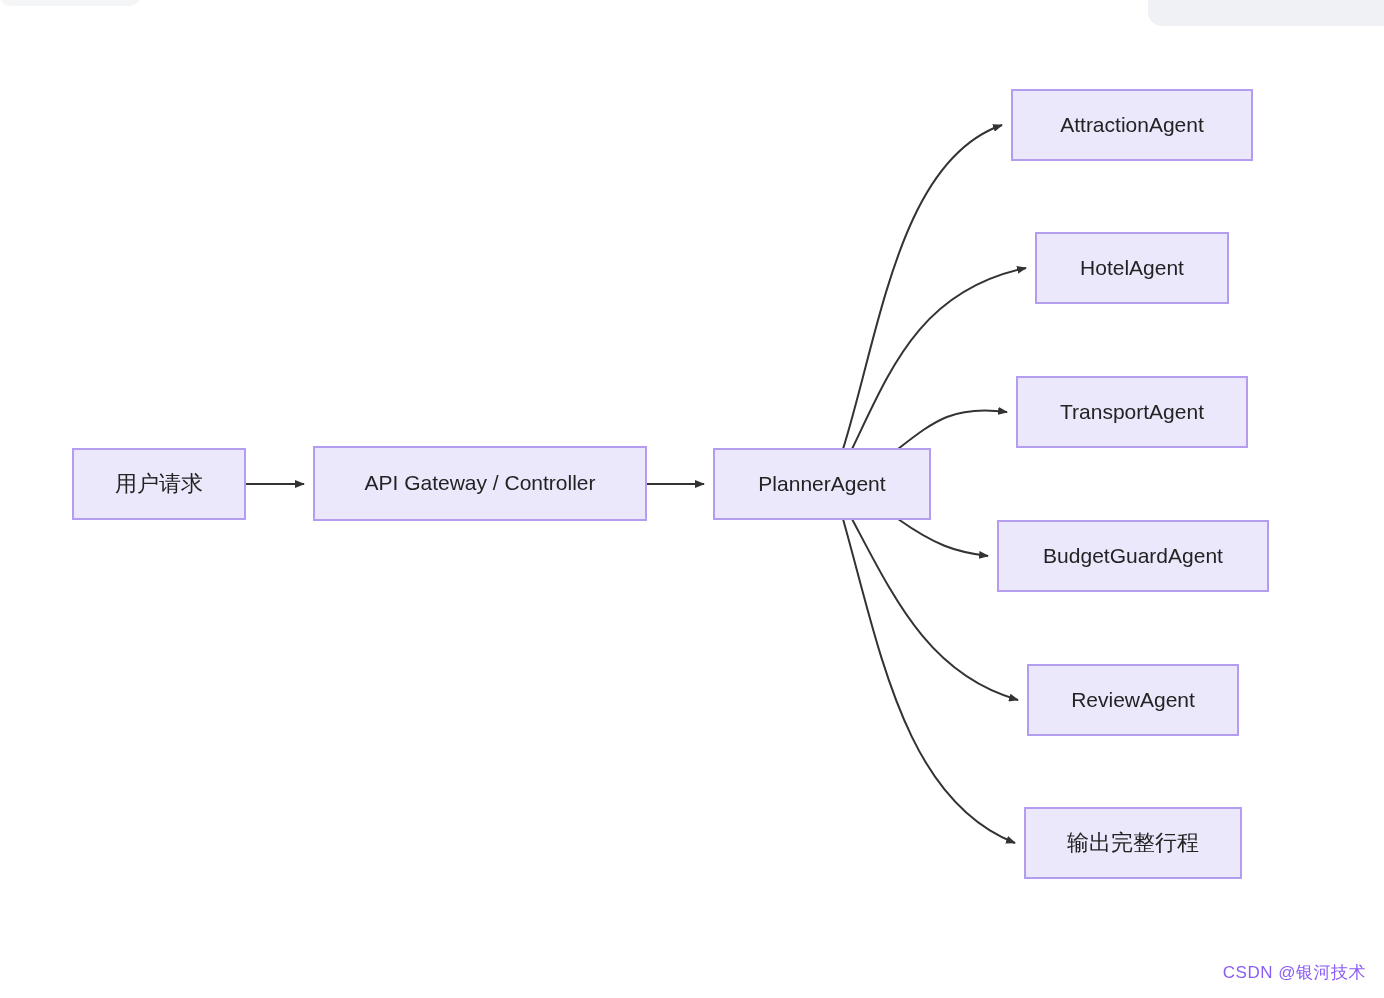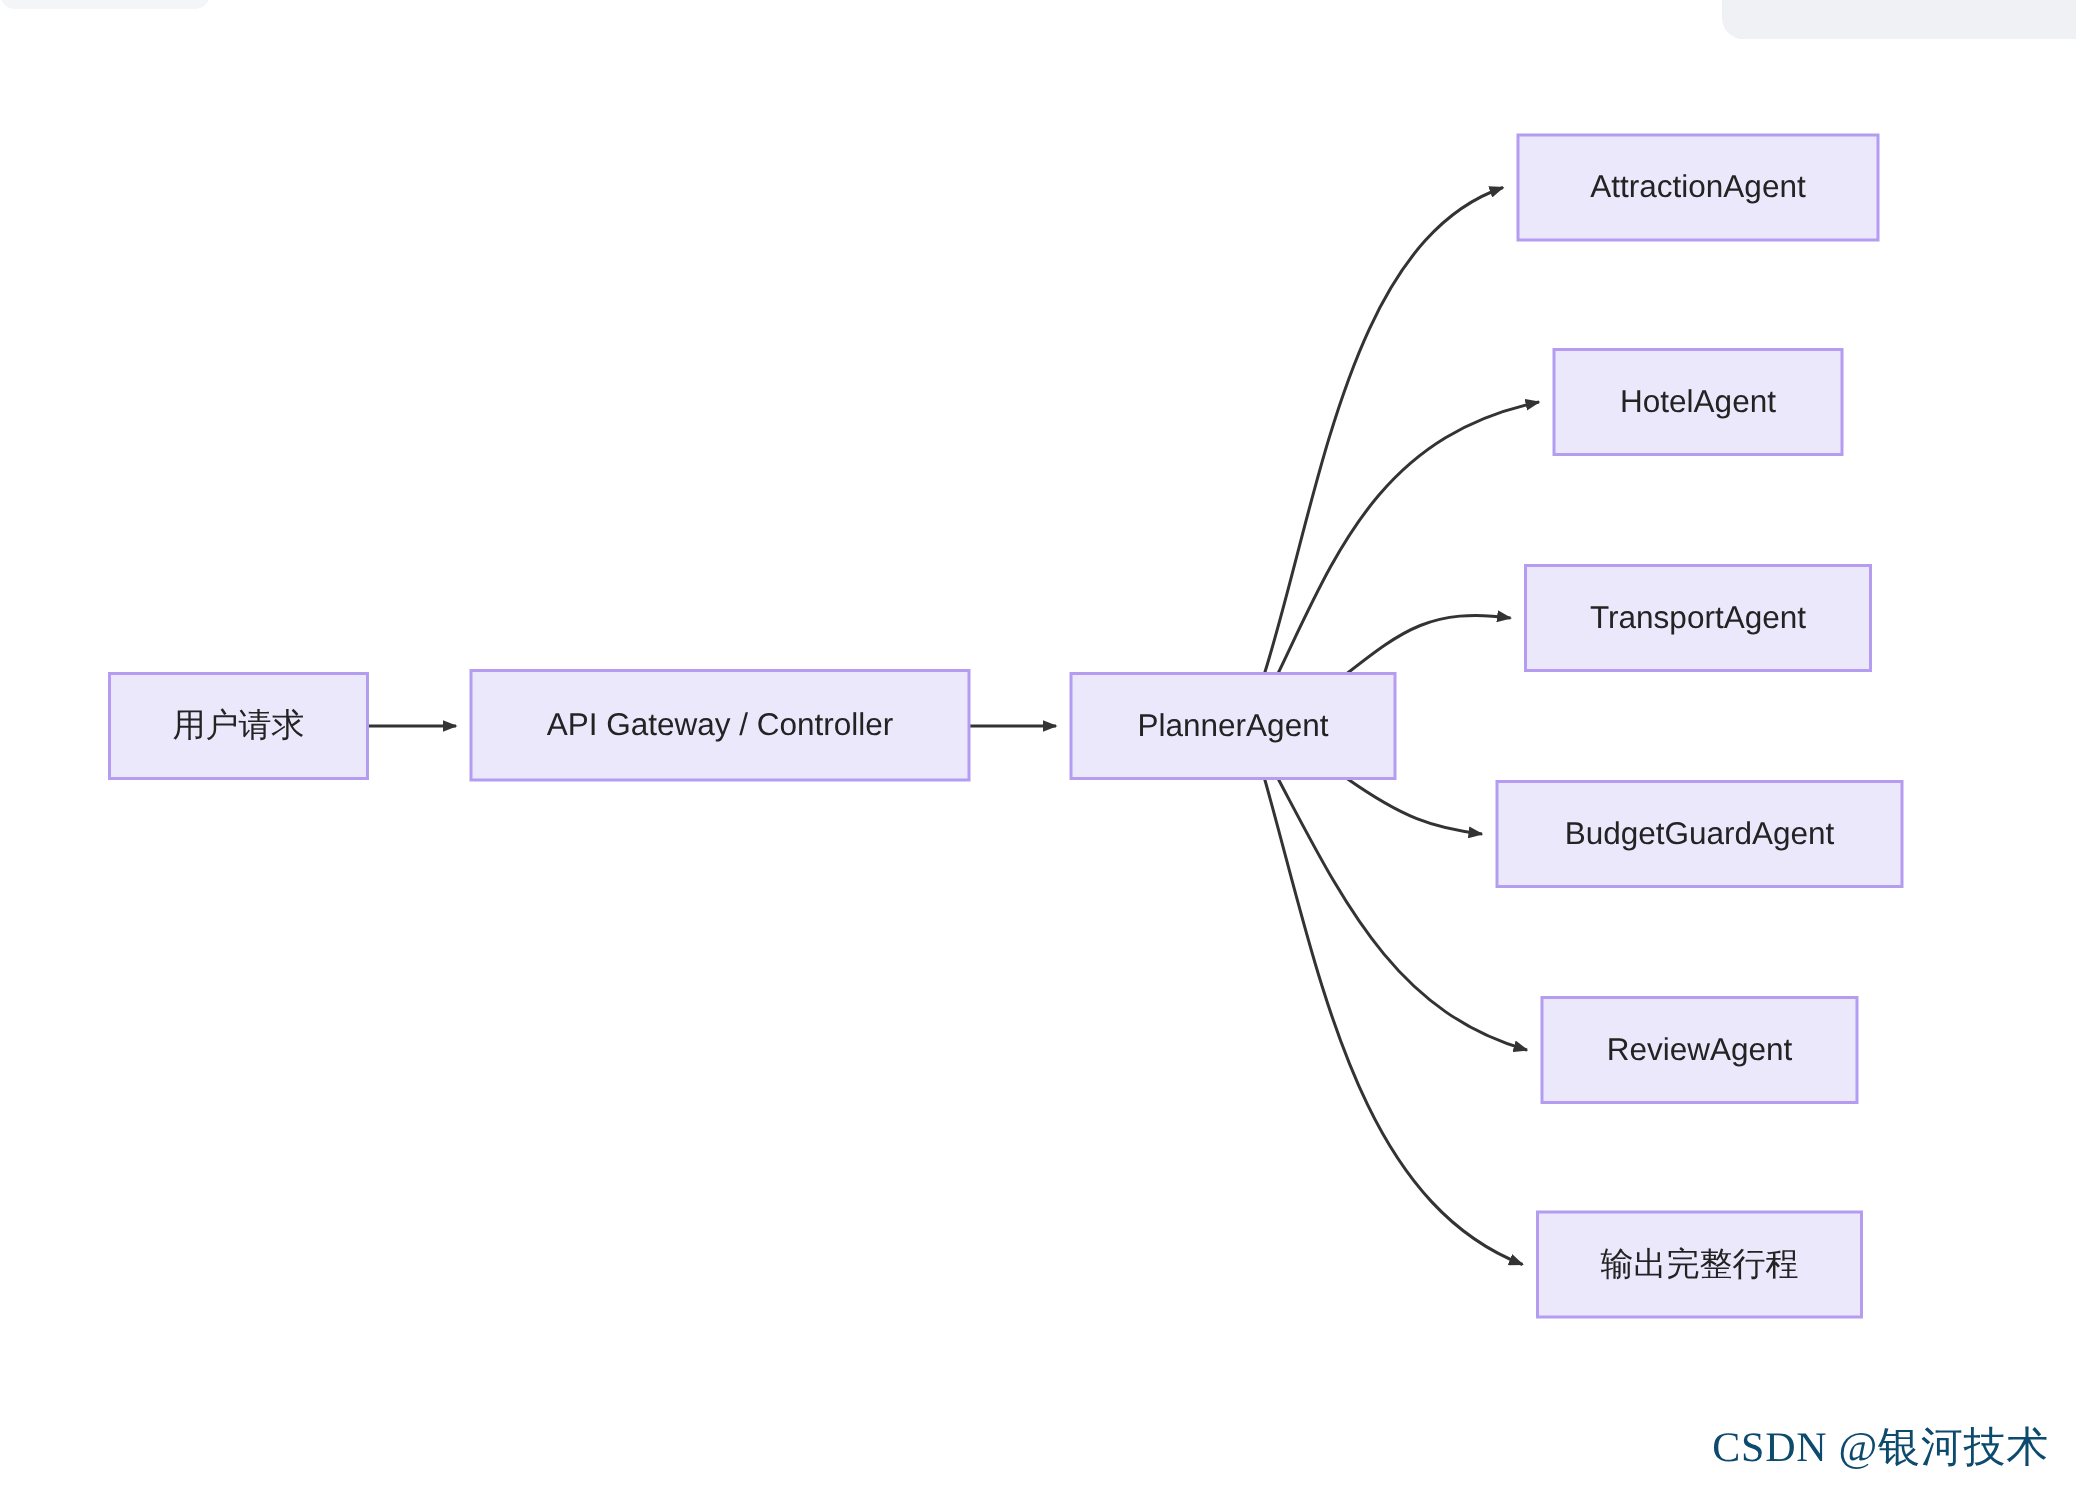--- a/index.html
+++ b/index.html
@@ -70,23 +70,23 @@
   .edge-path {
     fill: none;
     stroke: #333333;
     stroke-width: 2;
   }
 
   .watermark {
     position: absolute;
     right: 18px;
     bottom: 14px;
-    color: #0c4a6e;
-    font-size: 28px;
-    font-family: Liberation Serif, serif;
+    color: #8b5cf6;
+    font-size: 17px;
+    font-family: Liberation Sans, sans-serif;
     letter-spacing: 0.5px;
     white-space: nowrap;
     user-select: none;
   }
 </style>
 </head>
 <body>
 
 <div id="canvas">
 

